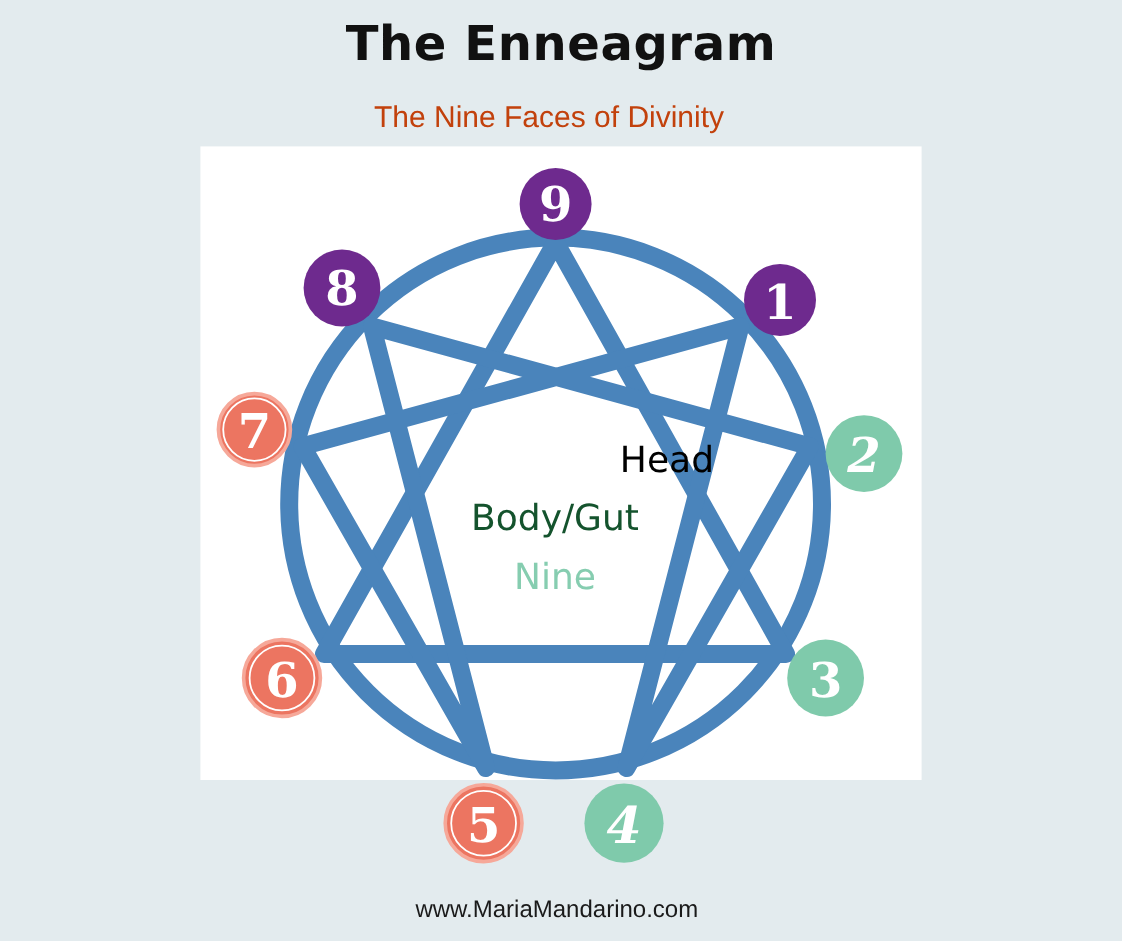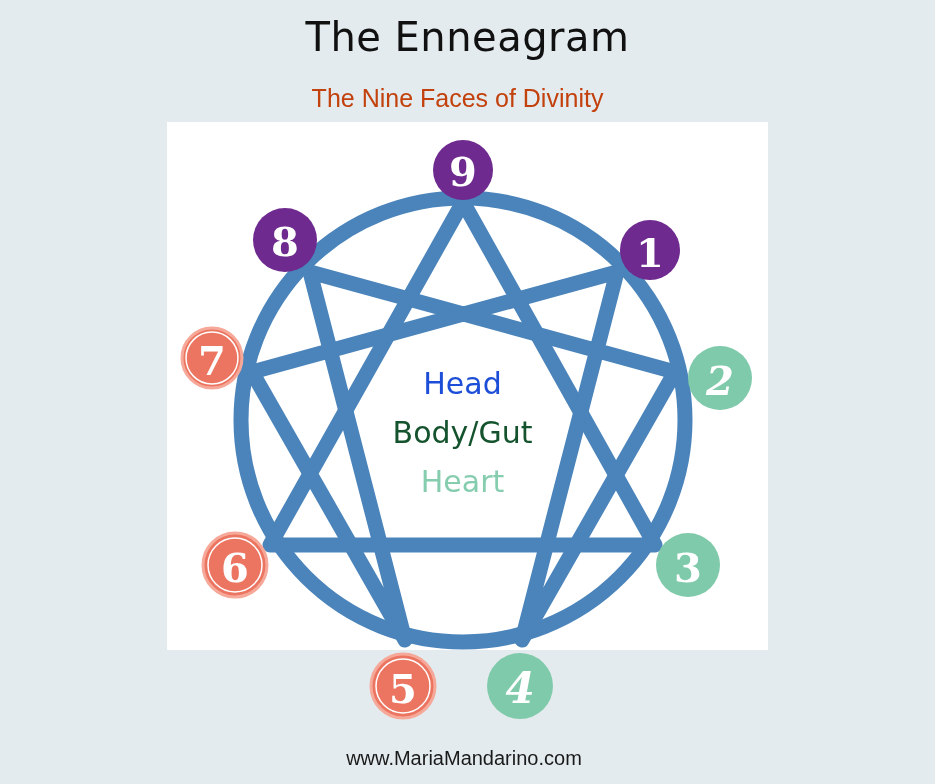--- a/index.html
+++ b/index.html
@@ -7,21 +7,21 @@
       width: 935px; height: 784px;
       background: #e3ebee;
       position: relative;
       overflow: hidden;
       font-family: "Liberation Sans", sans-serif;
     }
     .title {
       position: absolute; left: 0; top: 14px; width: 935px;
       text-align: center;
       font-family: "DejaVu Sans", sans-serif;
-      font-weight: normal; font-size: 40px; color: #111111;
+      font-weight: bold; font-size: 40px; color: #111111;
       letter-spacing: 0.5px;
     }
     .subtitle {
       position: absolute; left: 0; top: 84px; width: 915px;
       text-align: center;
       font-family: "Liberation Sans", sans-serif;
       font-size: 25px; color: #c2410c;
     }
     .panel {
       position: absolute; left: 167px; top: 122px;
@@ -103,17 +103,17 @@
     <circle cx="403" cy="686" r="32" fill="#ec7561" stroke="#f6a899" stroke-width="3"></circle>
     <circle cx="403" cy="686" r="27" fill="none" stroke="#ffffff" stroke-width="1.5"></circle>
     <text class="badge-num" x="403" y="688" font-size="40">5</text>
   </g>
   <g>
     <circle cx="520" cy="686" r="33" fill="#7fcaab"></circle>
     <text class="badge-num" x="520" y="688" font-size="42" font-style="italic">4</text>
   </g>
 </svg>
 
-<div class="center-label" style="top:366px; color:#1d4ed8;">Head</div>
+<div class="center-label" style="top:366px; color:#000000;text-align:right;">Head</div>
 <div class="center-label" style="top:415px; color:#14532d;">Body/Gut</div>
-<div class="center-label" style="top:464px; color:#86cdb0;">Heart</div>
+<div class="center-label" style="top:464px; color:#86cdb0;">Nine</div>
 
 <div class="footer">www.MariaMandarino.com</div>
 
 </body></html>

